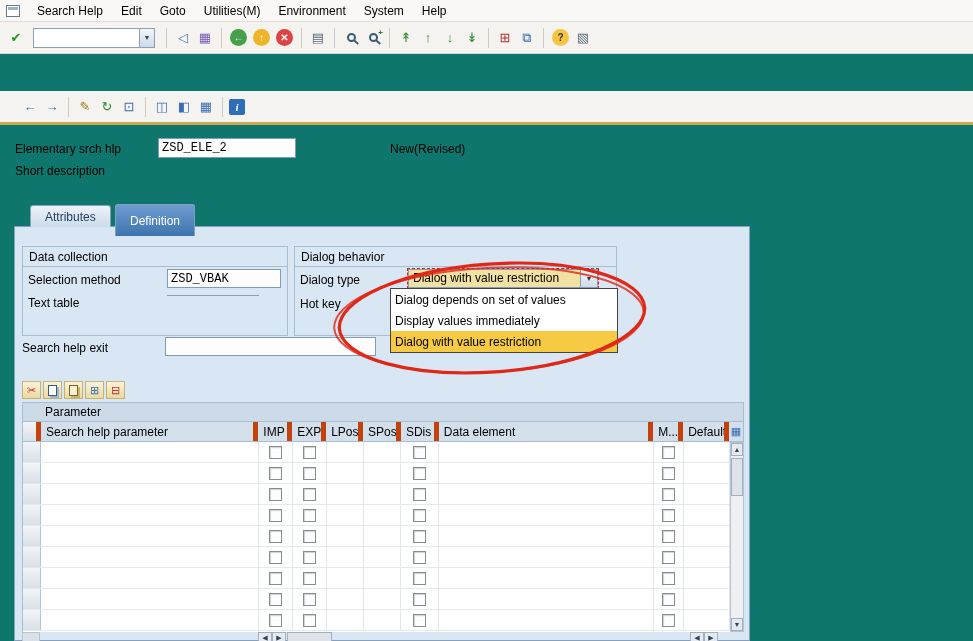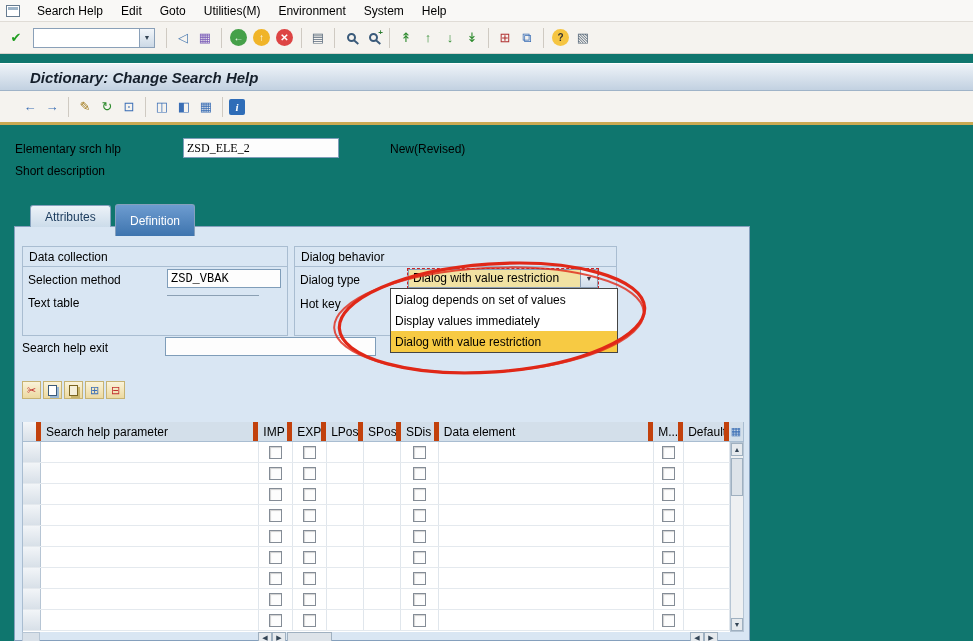--- a/index.html
+++ b/index.html
@@ -143,43 +143,40 @@
         <span class="tbicon" style="color: rgb(46, 139, 46);">↡</span>
         <span class="tbsep"></span>
         <span class="tbicon" style="color: rgb(176, 48, 48);">⊞</span>
         <span class="tbicon" style="color: rgb(58, 110, 181);">⧉</span>
         <span class="tbsep"></span>
         <span class="tbicon circ" style="background: rgb(245, 197, 66); color: rgb(51, 51, 51);">?</span>
         <span class="tbicon" style="color: rgb(90, 107, 124);">▧</span>
       </span>
   </div>
 
-  <div class="titlebar">
-    <span class="title">Dictionary: Change Search Help</span>
-  </div>
 
   <div class="appbar">
     <span id="app-icons" class="iconrow">
         <span class="tbicon" style="color: rgb(58, 110, 181); font-weight: bold;">←</span>
         <span class="tbicon" style="color: rgb(58, 110, 181); font-weight: bold;">→</span>
         <span class="tbsep"></span>
         <span class="tbicon" style="color: rgb(160, 120, 24);">✎</span>
         <span class="tbicon" style="color: rgb(46, 139, 46);">↻</span>
         <span class="tbicon" style="color: rgb(58, 110, 181);">⊡</span>
         <span class="tbsep"></span>
         <span class="tbicon" style="color: rgb(58, 110, 181);">◫</span>
         <span class="tbicon" style="color: rgb(58, 110, 181);">◧</span>
         <span class="tbicon" style="color: rgb(58, 110, 181);">▦</span>
         <span class="tbsep"></span>
         <span class="tbicon sqr" style="background: rgb(47, 109, 184); color: rgb(255, 255, 255); font-style: italic; font-family: &quot;Liberation Serif&quot;, serif;">i</span>
       </span>
   </div>
 
   <span class="lbl" style="left:15px;top:142px">Elementary srch hlp</span>
-  <input class="tfield mono" style="left: 183px; top: 138px; width: 156px; font-family: Liberation Serif, serif;" value="ZSD_ELE_2">
+  <input class="tfield mono" style="left: 158px; top: 138px; width: 138px;" value="ZSD_ELE_2">
   <span class="lbl" style="left:390px;top:142px">New(Revised)</span>
   <span class="lbl" style="left:15px;top:164px">Short description</span>
 
   <div class="panel"></div>
 
   <div class="tab tab-inactive">Attributes</div>
   <div class="tab tab-active">Definition</div>
 
   <div class="gbox" style="left:22px;top:246px;width:266px;height:90px">
     <div class="gbox-caption">Data collection</div>
@@ -220,20 +217,23 @@
       <span class="ebicon">
         <span class="ic-copy"></span>
       </span>
       <span class="ebicon">
         <span class="ic-paste"></span>
       </span>
       <span class="ebicon" style="color: rgb(58, 110, 181);">⊞</span>
       <span class="ebicon" style="color: rgb(192, 48, 48);">⊟</span>
     </div>
 
+  <div class="param-band">
+    <span>Parameter</span>
+  </div>
   <div id="thead" class="thead">
       <div class="th" style="width: 18px; background: linear-gradient(rgb(242, 245, 248), rgb(216, 224, 232));"></div>
       <div class="th" style="width: 218px;">Search help parameter</div>
       <div class="th" style="width: 34px;">IMP</div>
       <div class="th" style="width: 34px;">EXP</div>
       <div class="th" style="width: 37px;">LPos</div>
       <div class="th" style="width: 38px;">SPos</div>
       <div class="th" style="width: 38px;">SDis</div>
       <div class="th" style="width: 215px;">Data element</div>
       <div class="th" style="width: 30px;">M...</div>

